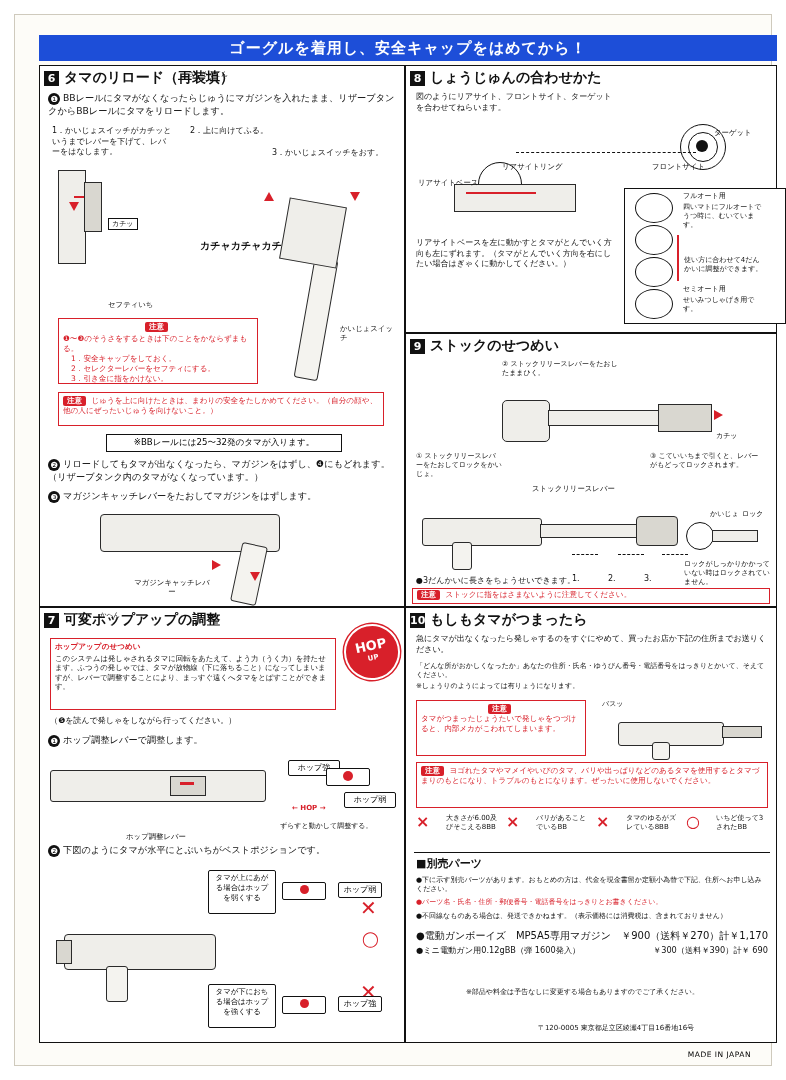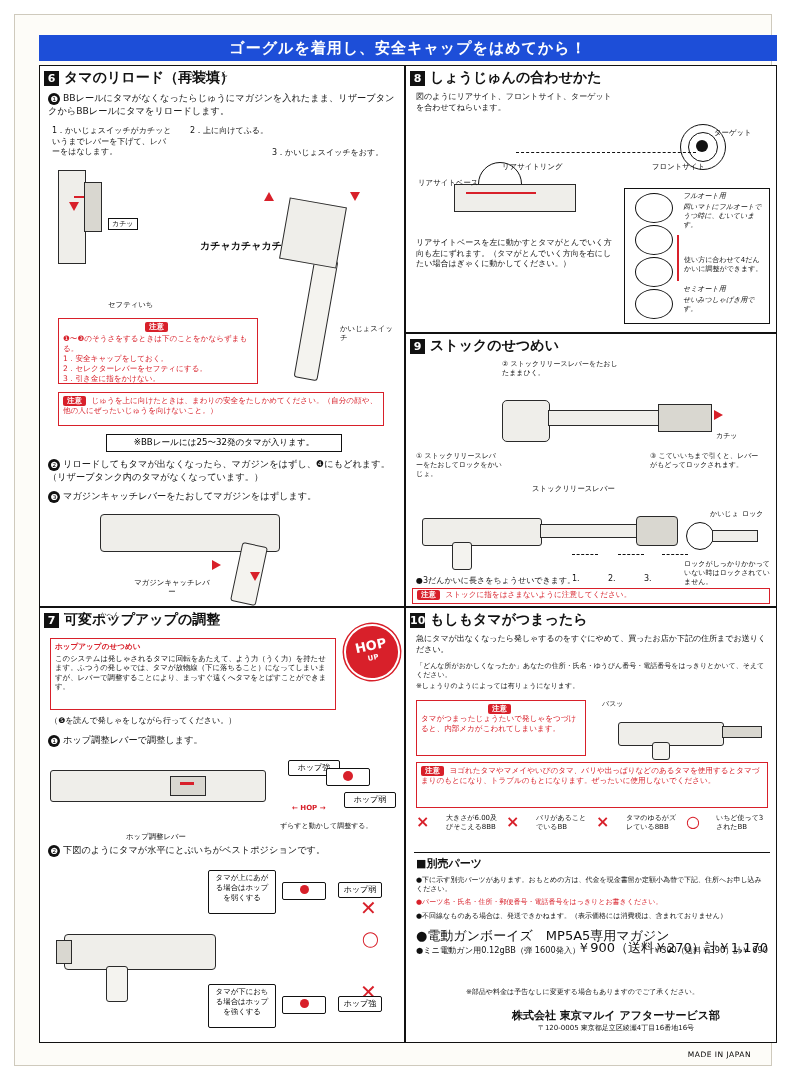--- a/index.html
+++ b/index.html
@@ -124,21 +124,21 @@
 
       <div class="callout" style="left:300px;top:258px;width:56px;">
         <span>かいじょスイッチ</span>
       </div>
 
       <div class="caution" style="left:18px;top:252px;width:200px;height:66px;">
         <div style="text-align:center;margin-bottom:2px;">
           <span class="cautionlabel">注意</span>
         </div>
         <div>❶〜❸のそうさをするときは下のことをかならずまもる。</div>
-        <div style="white-space:pre-line;">1．安全キャップをしておく。
+        <div style="white-space:pre-line;margin-left:8px;">1．安全キャップをしておく。
 2．セレクターレバーをセフティにする。
 3．引き金に指をかけない。</div>
       </div>
       <div class="callout" style="left:68px;top:234px;">
         <span>セフティいち</span>
       </div>
 
       <div class="caution" style="left:18px;top:326px;width:326px;height:34px;">
         <span class="cautionlabel">注意</span>
         <span>じゅうを上に向けたときは、まわりの安全をたしかめてください。（自分の顔や、他の人にぜったいじゅうを向けないこと。）</span>
@@ -178,21 +178,21 @@
         <div class="sightcircle" style="left:52px;top:40px;width:42px;height:42px;"></div>
         <div class="gunbody" style="left:28px;top:62px;width:120px;height:26px;"></div>
         <div class="redbar" style="left:40px;top:70px;width:70px;height:2px;"></div>
         <div class="dashline" style="left:90px;top:30px;width:180px;"></div>
       </div>
       <div class="callout" style="left:308px;top:62px;">ターゲット</div>
       <div class="callout" style="left:96px;top:96px;">リアサイトリング</div>
       <div class="callout" style="left:12px;top:112px;">リアサイトベース</div>
       <div class="callout" style="left:246px;top:96px;">フロントサイト</div>
 
-      <div class="box" style="left:218px;top:122px;width:146px;height:136px;border-width:1px;font-style:italic;">
+      <div class="box" style="left:218px;top:122px;width:162px;height:136px;border-width:1px;">
         <div class="txt xs" style="left:58px;top:3px;">フルオート用</div>
         <div class="txt xs" style="left:58px;top:14px;width:84px;">四いマトにフルオートでうつ時に、むいています。</div>
         <div class="txt xs" style="left:58px;top:96px;">セミオート用</div>
         <div class="txt xs" style="left:58px;top:107px;width:84px;">せいみつしゃげき用です。</div>
         <div class="sightcircle" style="left:10px;top:4px;width:36px;height:28px;"></div>
         <div class="sightcircle" style="left:10px;top:36px;width:36px;height:28px;"></div>
         <div class="sightcircle" style="left:10px;top:68px;width:36px;height:28px;"></div>
         <div class="sightcircle" style="left:10px;top:100px;width:36px;height:28px;"></div>
         <div class="redbar" style="left:52px;top:46px;width:2px;height:46px;"></div>
       </div>
@@ -354,29 +354,28 @@
         </div>
       </div>
 
       <div class="hr" style="left:8px;top:244px;width:356px;height:1px;background:#111;"></div>
       <div class="txt" style="left:10px;top:250px;font-weight:bold;font-size:11px;"><span>■別売パーツ</span></div>
 
       <div class="txt xs" style="left:10px;top:268px;width:352px;">●下に示す別売パーツがあります。おもとめの方は、代金を現金書留か定額小為替で下記、住所へお申し込みください。</div>
       <div class="txt xs red" style="left:10px;top:290px;width:352px;">●パーツ名・氏名・住所・郵便番号・電話番号をはっきりとお書きください。</div>
       <div class="txt xs" style="left:10px;top:304px;width:352px;">●不回線なものある場合は、発送できかねます。（表示価格には消費税は、含まれておりません）</div>
 
-      <div class="txt" style="left:10px;top:322px;width:352px;font-size:13px;">
+      <div class="txt" style="left:10px;top:322px;width:352px;font-size:10px;">
         <span>●電動ガンボーイズ　MP5A5専用マガジン</span>
         <span style="float:right;">￥900（送料￥270）計￥1,170</span>
       </div>
       <div class="txt" style="left:10px;top:336px;width:352px;font-size:8.2px;">
         <span>●ミニ電動ガン用0.12gBB（弾 1600発入）</span>
         <span style="float:right;">￥300（送料￥390）計￥ 690</span>
       </div>
       <div class="txt xs" style="left:60px;top:380px;width:300px;">※部品や料金は予告なしに変更する場合もありますのでご了承ください。</div>
 
-      <div class="txt" style="left:60px;top:402px;width:300px;text-align:center;font-size:11px;font-weight:bold;">株式会社 東京マルイ  アフターサービス部</div>
       <div class="txt xs" style="left:60px;top:416px;width:300px;text-align:center;">〒120-0005 東京都足立区綾瀬4丁目16番地16号</div>
     </div>
 
     <div class="madein">MADE IN JAPAN</div>
   </div>
 </div>
 
 </body></html>

